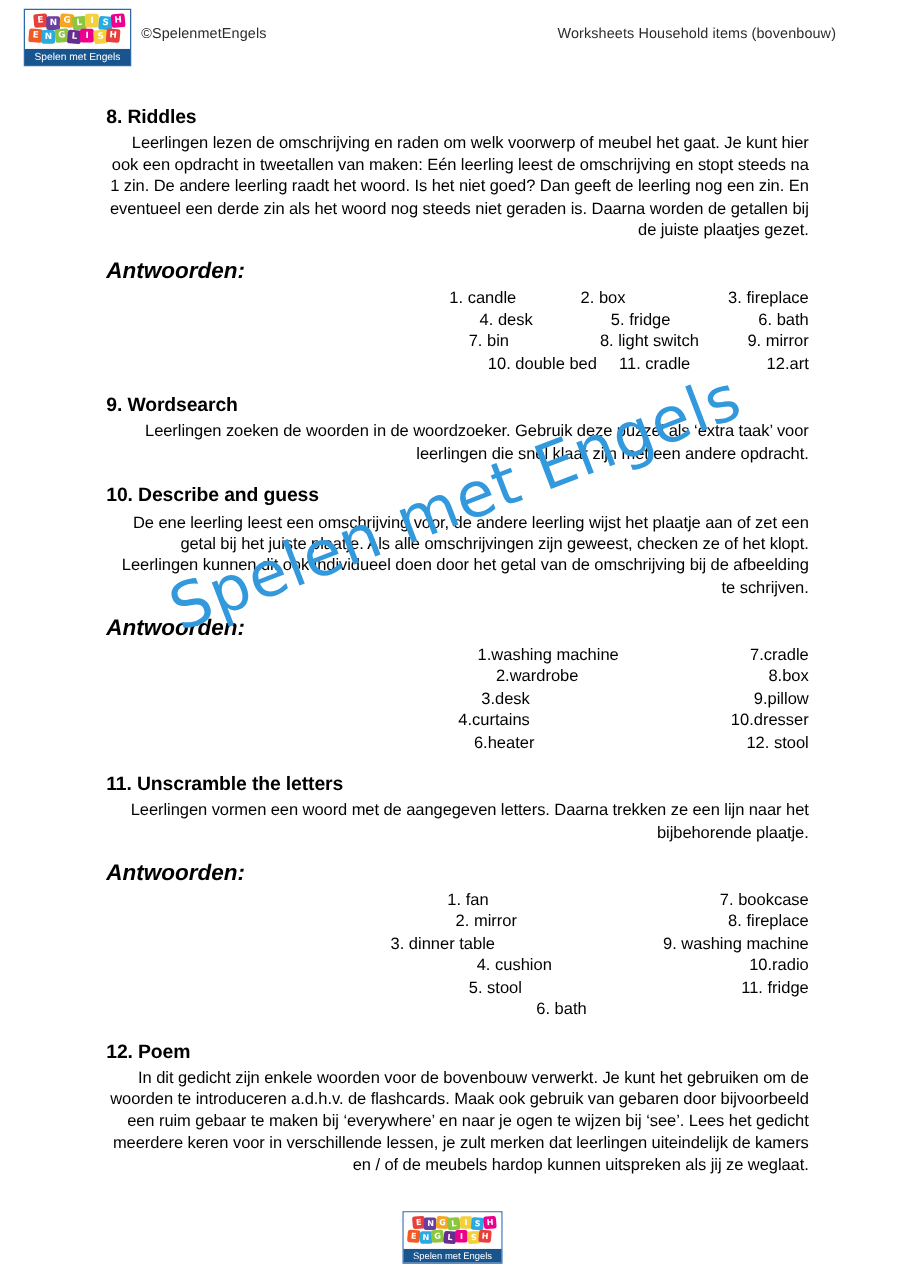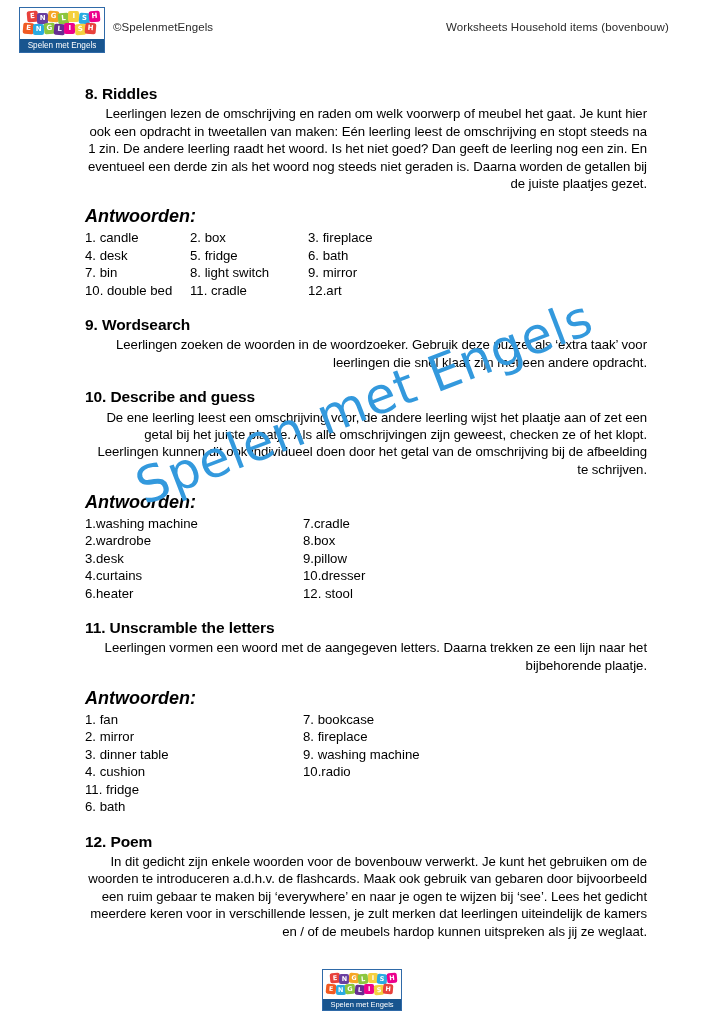--- a/index.html
+++ b/index.html
@@ -109,20 +109,21 @@
     line-height: 1.32;
     font-style: italic;
   }
   .answers {
     position: relative;
     font-size: 13.2px;
     line-height: 1.32;
   }
   .answers .row {
     display: flex;
+    justify-content: flex-end;
   }
   .answers .cell {
     white-space: nowrap;
   }
 
   
   .cols3 .c1 { width: 105px; }
   .cols3 .c2 { width: 118px; }
   .cols3 .c3 { width: auto; }
 
@@ -259,20 +260,21 @@
       </div>
       <div class="row">
         <div class="cell c1">3. dinner table</div>
         <div class="cell c2">9. washing machine</div>
       </div>
       <div class="row">
         <div class="cell c1">4. cushion</div>
         <div class="cell c2">10.radio</div>
       </div>
       <div class="row">
+        <div class="cell c1">5. stool</div>
         <div class="cell c2">11. fridge</div>
       </div>
       <div class="row">
         <div class="cell c1">6. bath</div>
         <div class="cell c2"></div>
       </div>
     </div>
     <div class="spacer-lg"></div>
     <h2 class="section-heading">12. Poem</h2>
     <p class="section-body">In dit gedicht zijn enkele woorden voor de bovenbouw verwerkt. Je kunt het gebruiken om de woorden te introduceren a.d.h.v. de flashcards. Maak ook gebruik van gebaren door bijvoorbeeld een ruim gebaar te maken bij ‘everywhere’ en naar je ogen te wijzen bij ‘see’. Lees het gedicht meerdere keren voor in verschillende lessen, je zult merken dat leerlingen uiteindelijk de kamers en / of de meubels hardop kunnen uitspreken als jij ze weglaat.</p>

